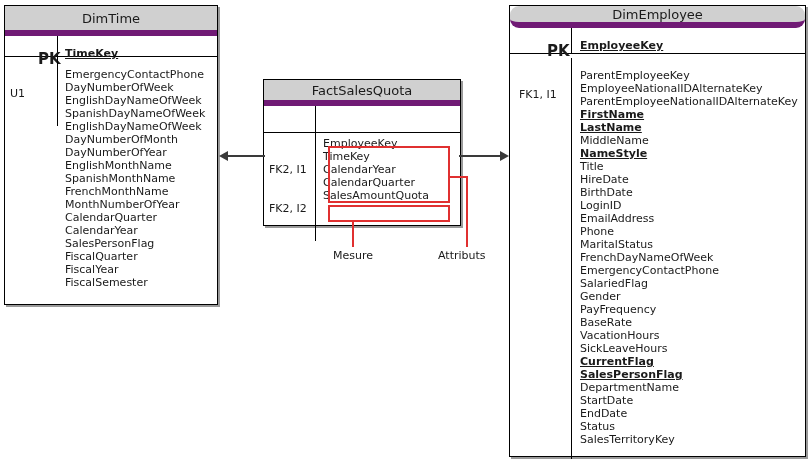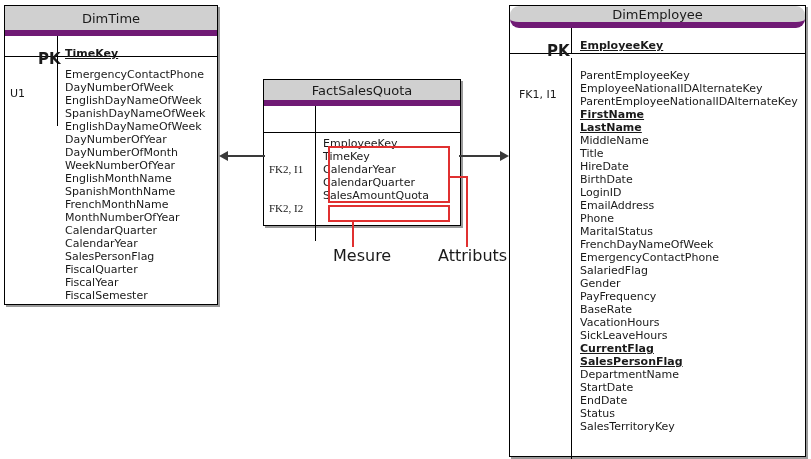--- a/index.html
+++ b/index.html
@@ -83,21 +83,21 @@
   
   #dim-time { left: 4px; top: 5px; width: 214px; height: 300px; }
   #dim-time .entity-title { height: 30px; }
   #dim-time .section-pk { height: 21px; }
   #dim-time .col-key { width: 53px; }
 
   
   #fact-sales-quota { left: 263px; top: 79px; width: 198px; height: 147px; }
   #fact-sales-quota .entity-title { height: 26px; text-align: center; }
   #fact-sales-quota .section-pk { height: 27px; }
-  #fact-sales-quota .col-key { width: 52px; font-family: Liberation Serif, serif; }
+  #fact-sales-quota .col-key { width: 52px; }
   #fact-sales-quota .col-fields { padding-top: 4px; }
 
   
   #dim-employee { left: 509px; top: 5px; width: 297px; height: 452px; }
   #dim-employee .entity-title { height: 22px; border-radius: 9px; }
   #dim-employee .section-pk { height: 26px; }
   #dim-employee .col-key { width: 62px; padding-left: 9px; }
   #dim-employee .col-fields { padding-left: 8px; }
   #dim-employee .section-body { padding-top: 4px; }
 
@@ -128,21 +128,21 @@
     background: transparent;
   }
   .ann-line {
     position: absolute;
     background: #e03030;
   }
   .ann-v { width: 2px; }
   .ann-h { height: 2px; }
   .ann-label {
     position: absolute;
-    font-size: 16px;
+    font-size: 11px;
     line-height: 13px;
     color: #1a1a1a;
     white-space: nowrap;
   }
 </style>
 </head>
 <body>
 
 <div id="canvas">
 
@@ -161,23 +161,22 @@
     <div class="entity-section section-body">
       <div class="col-key">
         <div class="field">U1</div>
       </div>
       <div class="col-fields">
         <div class="field">EmergencyContactPhone</div>
         <div class="field">DayNumberOfWeek</div>
         <div class="field">EnglishDayNameOfWeek</div>
         <div class="field">SpanishDayNameOfWeek</div>
         <div class="field">EnglishDayNameOfWeek</div>
+        <div class="field">DayNumberOfMonth</div>
         <div class="field">DayNumberOfYear</div>
-        <div class="field">DayNumberOfMonth</div>
-        <div class="field">WeekNumberOfYear</div>
         <div class="field">EnglishMonthName</div>
         <div class="field">SpanishMonthName</div>
         <div class="field">FrenchMonthName</div>
         <div class="field">MonthNumberOfYear</div>
         <div class="field">CalendarQuarter</div>
         <div class="field">CalendarYear</div>
         <div class="field">SalesPersonFlag</div>
         <div class="field">FiscalQuarter</div>
         <div class="field">FiscalYear</div>
         <div class="field">FiscalSemester</div>
@@ -256,20 +255,21 @@
         
         
       </div>
       <div class="col-fields">
         <div class="field">ParentEmployeeKey</div>
         <div class="field">EmployeeNationalIDAlternateKey</div>
         <div class="field">ParentEmployeeNationalIDAlternateKey</div>
         <div class="field bold">FirstName</div>
         <div class="field bold">LastName</div>
         <div class="field">MiddleName</div>
+        <div class="field bold">NameStyle</div>
         <div class="field">Title</div>
         <div class="field">HireDate</div>
         <div class="field">BirthDate</div>
         <div class="field">LoginID</div>
         <div class="field">EmailAddress</div>
         <div class="field">Phone</div>
         <div class="field">MaritalStatus</div>
         <div class="field">FrenchDayNameOfWeek</div>
         <div class="field">EmergencyContactPhone</div>
         <div class="field">SalariedFlag</div>

